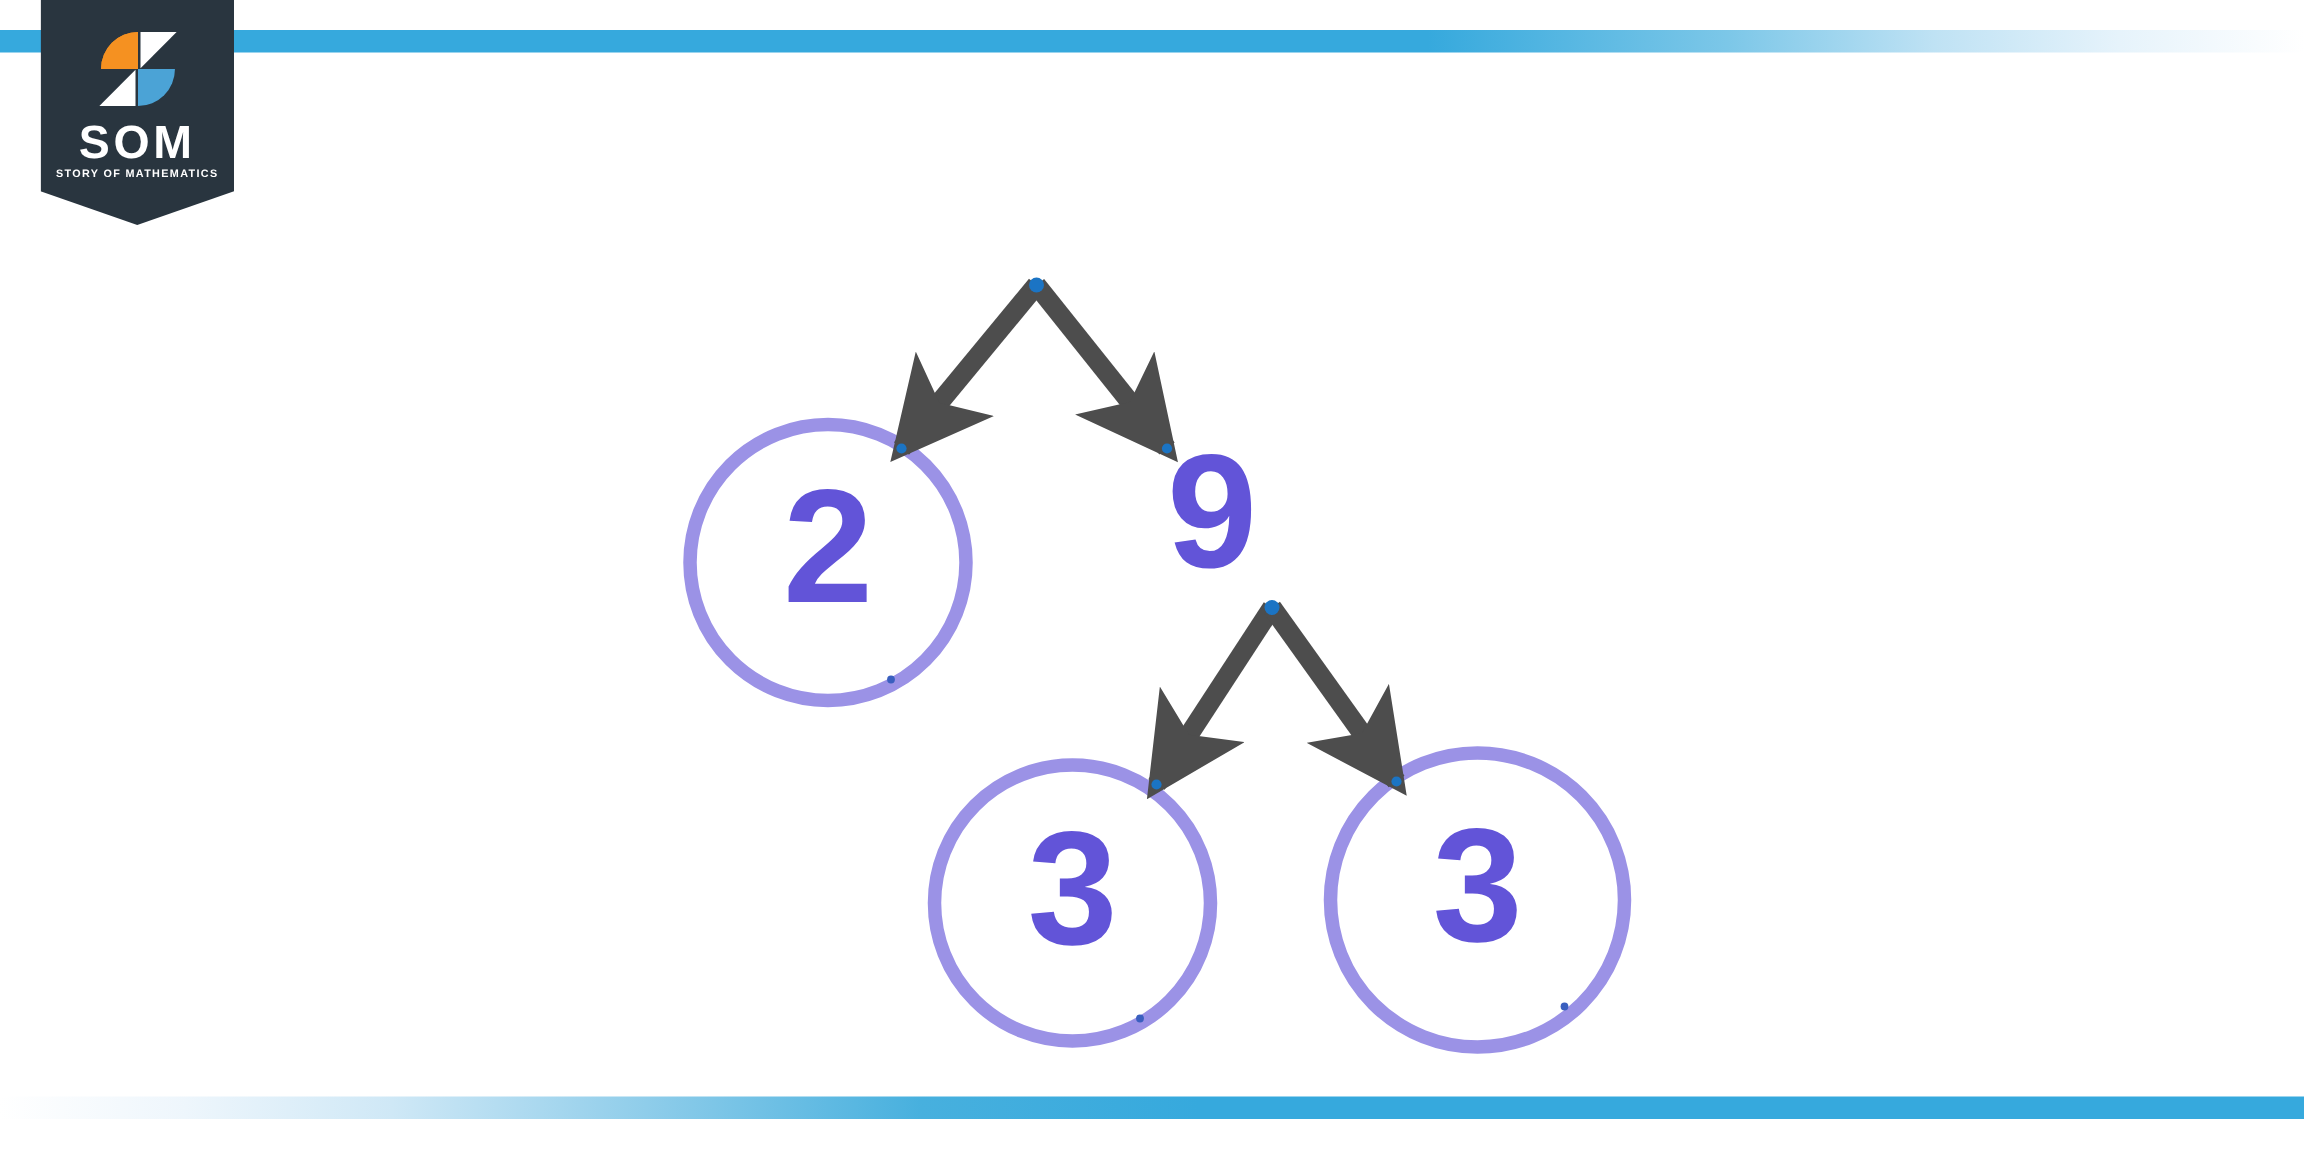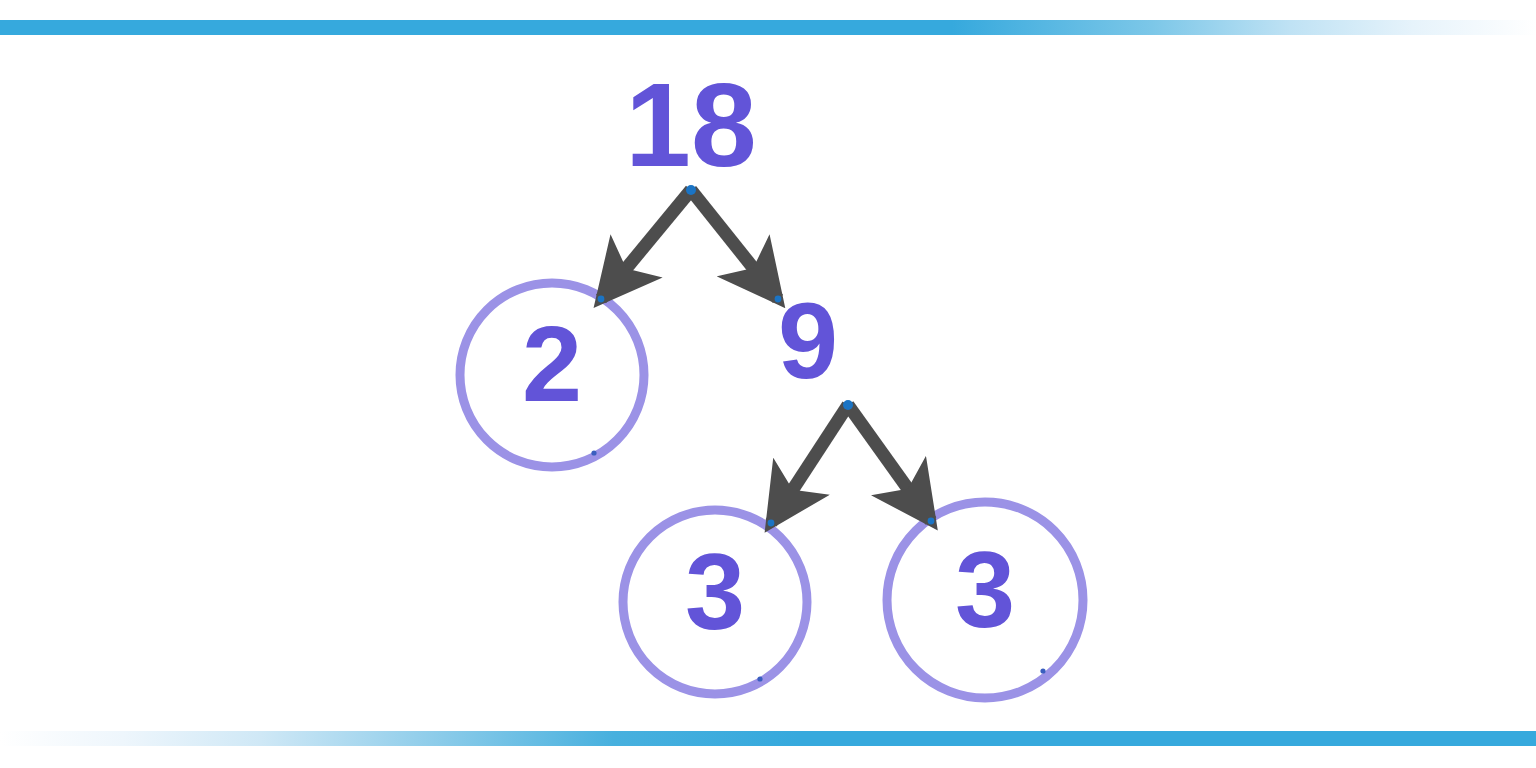--- a/index.html
+++ b/index.html
@@ -124,20 +124,36 @@
   }
 </style>
 </head>
 <body>
 
 <div id="canvas">
 
   <div class="rule" id="rule-top"></div>
   <div class="rule" id="rule-bottom"></div>
 
+  <div id="logo-badge">
+    <svg id="logo-mark" viewBox="0 0 100 100">
+
+      <path d="M50 6 A44 44 0 0 0 6 50 L50 50 Z" fill="#f59121"></path>
+      <path d="M6 50 A44 44 0 0 0 50 6 L50 50 Z" fill="#f59121"></path>
+      <path d="M50 50 L50 6 A44 44 0 0 0 6 50 Z" fill="#f59121"></path>
+
+      <path d="M53 6 L96 6 L53 49 Z" fill="#ffffff"></path>
+
+      <path d="M47 51 L47 94 L4 94 Z" fill="#ffffff"></path>
+
+      <path d="M50 50 L94 50 A44 44 0 0 1 50 94 Z" fill="#4ba3d6"></path>
+    </svg>
+    <div id="logo-wordmark">SOM</div>
+    <div id="logo-tagline">STORY OF MATHEMATICS</div>
+  </div>
 
   <svg id="tree-svg" viewBox="0 0 1536 768">
     <defs>
       <marker id="arrowhead" markerWidth="5.2" markerHeight="5.2" refX="4.3" refY="2.6" orient="auto" markerUnits="strokeWidth">
         <path d="M0,0 L5.2,2.6 L0,5.2 L1.25,2.6 Z" fill="#4d4d4d"></path>
       </marker>
     </defs>
 
     <circle id="ring-n2" cx="552" cy="375" r="92" fill="none" stroke="#9b92e6" stroke-width="9"></circle>
     <circle id="ring-n3a" cx="715" cy="602" r="92" fill="none" stroke="#9b92e6" stroke-width="9"></circle>
@@ -156,19 +172,18 @@
       <circle cx="601" cy="299" r="3.4" fill="#1b74c4"></circle>
       <circle cx="778" cy="299" r="3.4" fill="#1b74c4"></circle>
       <circle cx="771" cy="523" r="3.4" fill="#1b74c4"></circle>
       <circle cx="931" cy="521" r="3.4" fill="#1b74c4"></circle>
       <circle cx="594" cy="453" r="2.6" fill="#3a5fbf"></circle>
       <circle cx="760" cy="679" r="2.6" fill="#3a5fbf"></circle>
       <circle cx="1043" cy="671" r="2.6" fill="#3a5fbf"></circle>
     </g>
   </svg>
 
-  <div class="node-label" id="node-18" style="color: rgb(98, 84, 216);">18</div>
   <div class="node-label" id="node-2" style="color: rgb(98, 84, 216);">2</div>
   <div class="node-label" id="node-9" style="color: rgb(98, 84, 216);">9</div>
   <div class="node-label" id="node-3a" style="color: rgb(98, 84, 216);">3</div>
   <div class="node-label" id="node-3b" style="color: rgb(98, 84, 216);">3</div>
 
 </div>
 
 </body></html>

